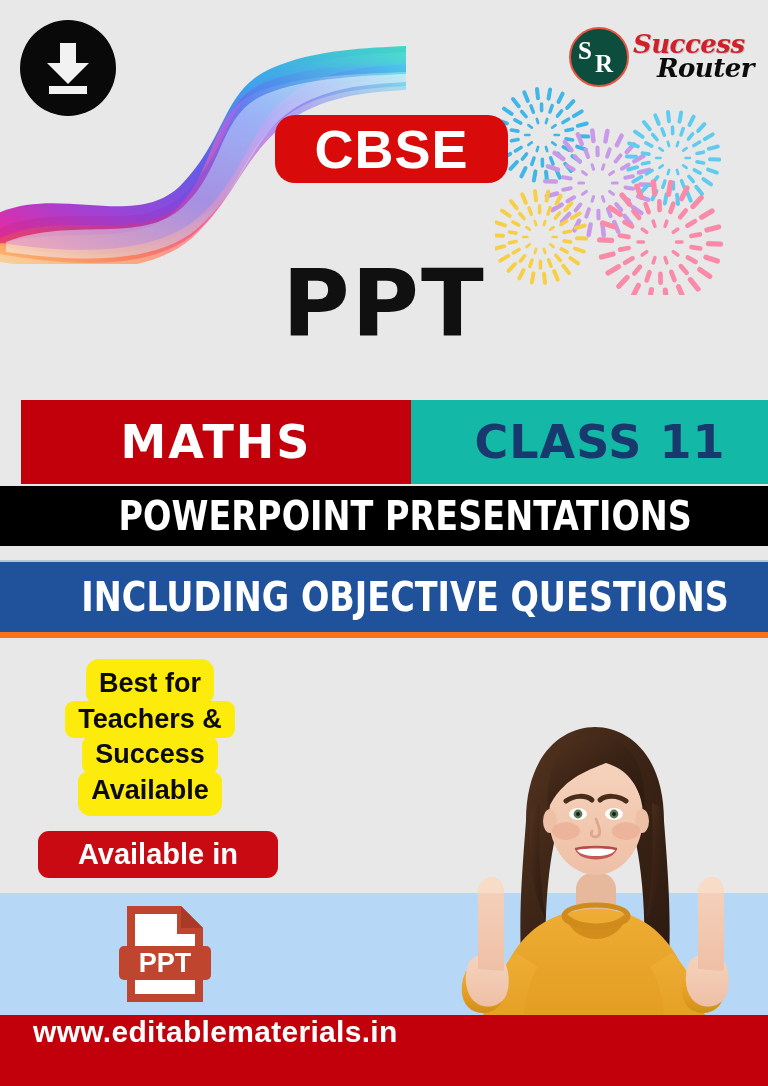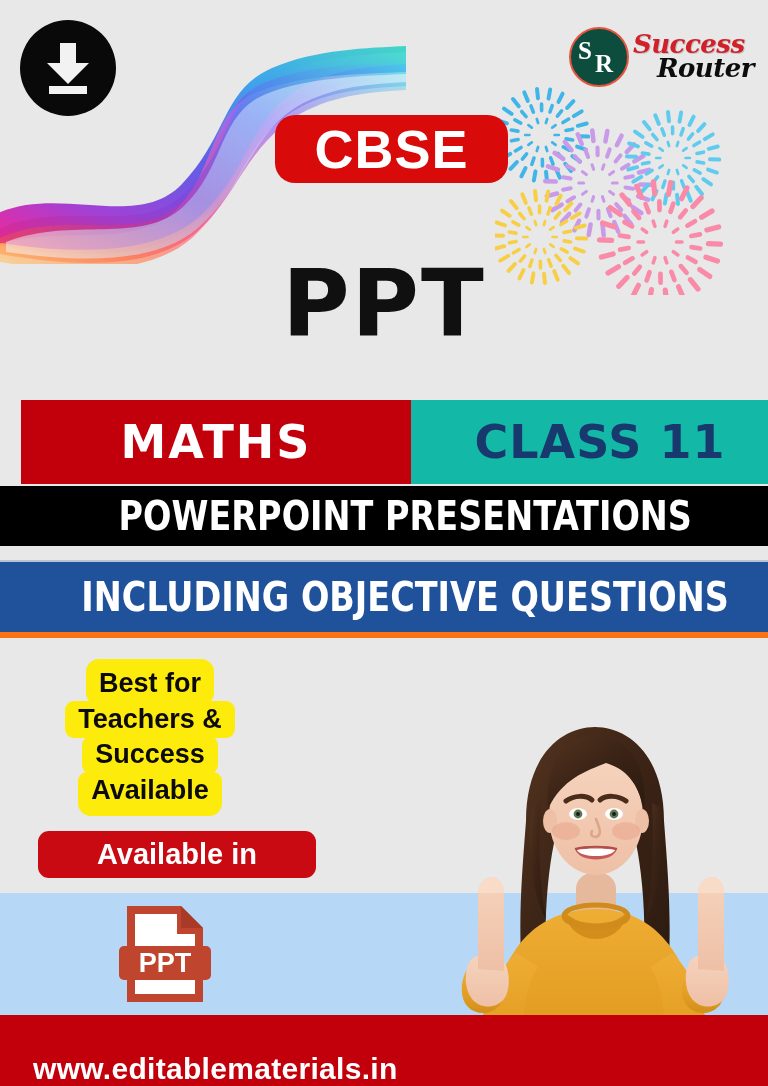--- a/index.html
+++ b/index.html
@@ -239,21 +239,21 @@
     margin: -1px 0;
   }
   .best-badge .line:first-child { padding-top: 7px; border-radius: 13px 13px 9px 9px; }
   .best-badge .line:last-child  { padding-bottom: 7px; border-radius: 9px 9px 13px 13px; }
 
   
   .available-badge {
     position: absolute;
     left: 38px;
     top: 831px;
-    width: 278px;
+    width: 240px;
     height: 47px;
     background: #c90a12;
     border-radius: 11px;
     display: flex;
     align-items: center;
     justify-content: center;
   }
   .available-badge span {
     color: #ffffff;
     font-family: "Liberation Sans", sans-serif;
@@ -293,21 +293,21 @@
 
   
   .band-footer {
     position: absolute;
     left: 0;
     top: 1015px;
     width: 768px;
     height: 71px;
     background: #c1000b;
     display: flex;
-    align-items: flex-end;
+    align-items: flex-start;
   }
   .band-footer span {
     color: #ffffff;
     font-family: "Liberation Sans", sans-serif;
     font-weight: bold;
     font-size: 30px;
     margin-left: 33px;
     letter-spacing: 0.3px;
   }
 </style>

